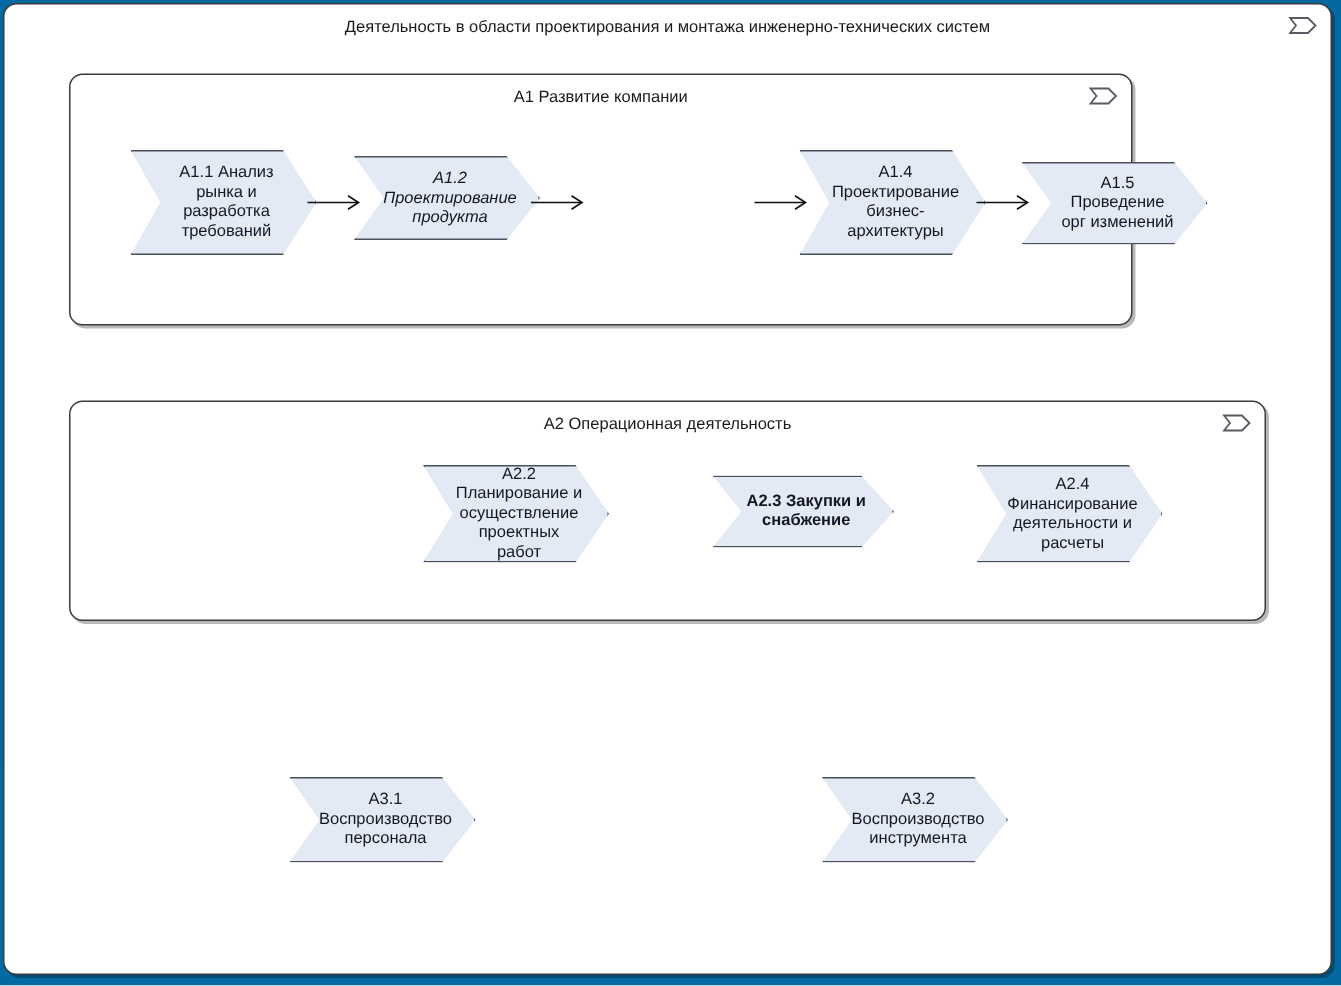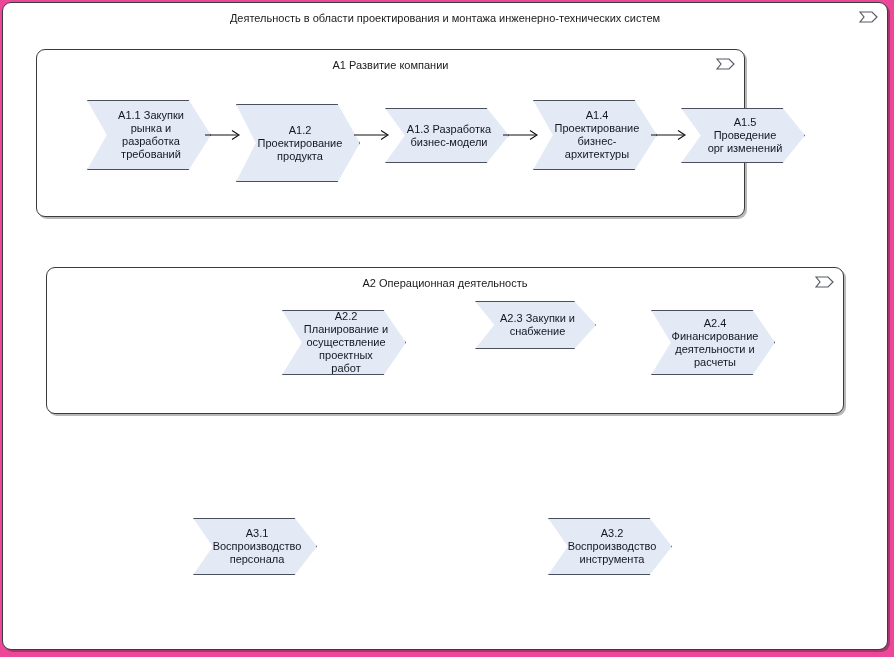--- a/index.html
+++ b/index.html
@@ -12,21 +12,21 @@
     height: 657px;
     font-family: "Liberation Sans", sans-serif;
     color: #1a1a1a;
     overflow: hidden;
   }
 
   #canvas {
     position: relative;
     width: 894px;
     height: 657px;
-    background: #ec4899;
+    background: #0369a1;
   }
 
   
   .group {
     position: absolute;
     box-sizing: border-box;
     border: 1px solid #3b3b3b;
     border-radius: 9px;
     background: #ffffff;
     box-shadow: 2px 2px 0 rgba(0,0,0,0.28);
@@ -53,21 +53,21 @@
 
   
   .corner-marker {
     position: absolute;
     width: 20px;
     height: 14px;
     pointer-events: none;
   }
 
   
-  #group-a1 { left: 36px; top: 49px;  width: 709px; height: 168px; }
+  #group-a1 { left: 46px; top: 49px;  width: 709px; height: 168px; }
   #group-a2 { left: 46px; top: 267px; width: 798px; height: 147px; padding-left: 48px; }
   #group-a3 { left: 46px; top: 474px; width: 798px; height: 147px; }
   .group.sub > .group-title { top: 8px; }
 
   
   .chev {
     position: absolute;
     box-sizing: border-box;
     display: flex;
     align-items: center;
@@ -127,33 +127,29 @@
   <div class="group sub" id="group-a1">
     <div class="group-title">A1 Развитие компании</div>
     <span class="corner-marker" style="right:8px; top:7px;">
       <svg width="20" height="14" viewBox="0 0 20 14">
         <path d="M1 2 H13 L18 7 L13 12 H1 L5 7 Z" fill="none" stroke="#555a63" stroke-width="1.2"></path>
       </svg>
     </span>
   </div>
 
   <div class="chev" style="left:87px;  top:100px; width:124px; height:70px;">
-    <span class="chev-label">A1.1 Закупки
+    <span class="chev-label">A1.1 Анализ
 рынка и
 разработка
 требований</span>
   </div>
-  <div class="chev" style="left:236px; top:104px; width:124px; height:78px;">
+  <div class="chev" style="left:236px; top:104px; width:124px; height:56px;font-style:italic;">
     <span class="chev-label">A1.2
 Проектирование
 продукта</span>
-  </div>
-  <div class="chev" style="left:385px; top:108px; width:124px; height:55px;">
-    <span class="chev-label">A1.3 Разработка
-бизнес-модели</span>
   </div>
   <div class="chev" style="left:533px; top:100px; width:124px; height:70px;">
     <span class="chev-label">A1.4
 Проектирование
 бизнес-
 архитектуры</span>
   </div>
   <div class="chev" style="left:681px; top:108px; width:124px; height:55px;">
     <span class="chev-label">A1.5 Проведение
 орг изменений</span>
@@ -192,21 +188,21 @@
       </svg>
     </span>
   </div>
 
   <div class="chev" style="left:282px; top:310px; width:124px; height:65px;">
     <span class="chev-label">A2.2
 Планирование и
 осуществление
 проектных работ</span>
   </div>
-  <div class="chev" style="left:475px; top:301px; width:121px; height:48px;">
+  <div class="chev" style="left:475px; top:317px; width:121px; height:48px;font-weight:bold;">
     <span class="chev-label">A2.3 Закупки и
 снабжение</span>
   </div>
   <div class="chev" style="left:651px; top:310px; width:124px; height:65px;">
     <span class="chev-label">A2.4
 Финансирование
 деятельности и
 расчеты</span>
   </div>
 

